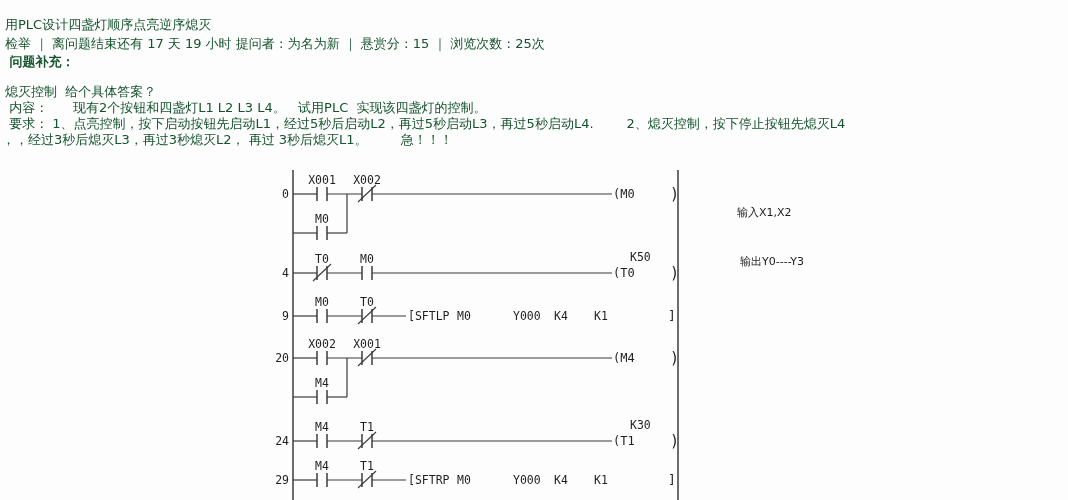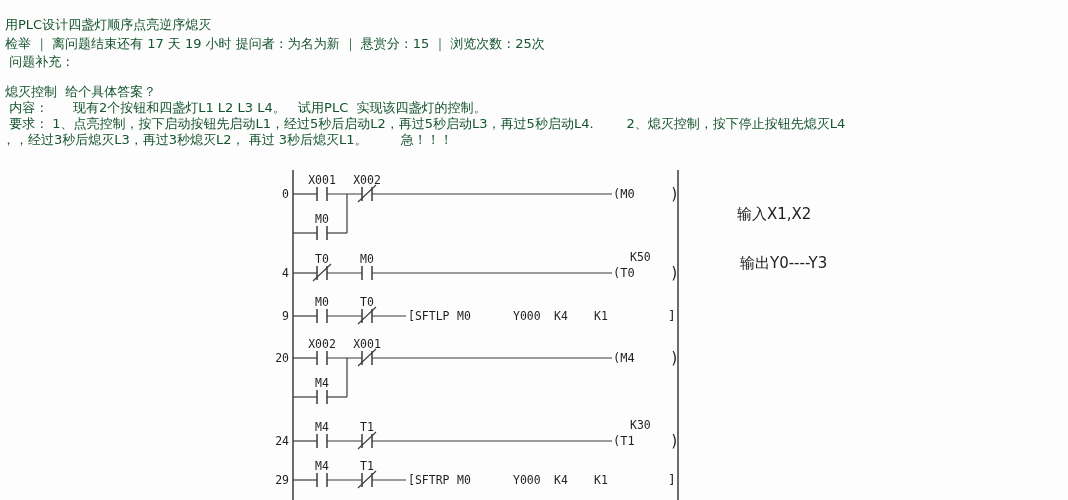--- a/index.html
+++ b/index.html
@@ -1,29 +1,29 @@
 <!DOCTYPE html>
 <html><head>
 <meta charset="utf-8">
 <style>
   html,body{margin:0;padding:0;}
   body{
     width:1068px;height:500px;position:relative;background:#fdfdfd;
     font-family:"DejaVu Sans", sans-serif;color:#1a1a1a;overflow:hidden;
   }
   .txt{position:absolute;white-space:pre;font-size:13px;line-height:14px;color:#14532d;}
-  .ann{position:absolute;white-space:pre;font-size:15px;color:#1c1c1c;}
+  .ann{position:absolute;white-space:pre;font-size:11px;color:#1c1c1c;}
   #ladder-svg{position:absolute;left:0;top:0;}
 </style>
 </head>
 <body>
 
 <div class="txt" style="left:5px;top:18px;">用PLC设计四盏灯顺序点亮逆序熄灭</div>
 <div class="txt" style="left:5px;top:37px;">检举 ｜ 离问题结束还有 17 天 19 小时 提问者：为名为新 ｜ 悬赏分：15 ｜ 浏览次数：25次</div>
-<div class="txt" style="left:5px;top:55px;"> 问题补充：</div>
+<div class="txt" style="left:5px;top:55px;font-weight:bold;"> 问题补充：</div>
 <div class="txt" style="left:5px;top:85px;">熄灭控制  给个具体答案？</div>
 <div class="txt" style="left:5px;top:101px;"> 内容：      现有2个按钮和四盏灯L1 L2 L3 L4。   试用PLC  实现该四盏灯的控制。</div>
 <div class="txt" style="left:5px;top:117px;"> 要求： 1、点亮控制，按下启动按钮先启动L1，经过5秒后启动L2，再过5秒启动L3，再过5秒启动L4.        2、熄灭控制，按下停止按钮先熄灭L4</div>
 <div class="txt" style="left:2px;top:133px;">，，经过3秒后熄灭L3，再过3秒熄灭L2， 再过 3秒后熄灭L1。        急！！！</div>
 
 <svg id="ladder-svg" width="1068" height="500" viewBox="0 0 1068 500">
     <line x1="293" y1="170" x2="293" y2="500" stroke="#3b3b3b" stroke-width="1.5"></line>
     <line x1="678" y1="170" x2="678" y2="500" stroke="#3b3b3b" stroke-width="1.5"></line>
     <text x="289" y="198" text-anchor="end" font-size="11.5" fill="#1f1f1f" font-family="&quot;DejaVu Sans Mono&quot;, monospace">0</text>
     <line x1="293" y1="194" x2="317" y2="194" stroke="#3b3b3b" stroke-width="1.2"></line>

